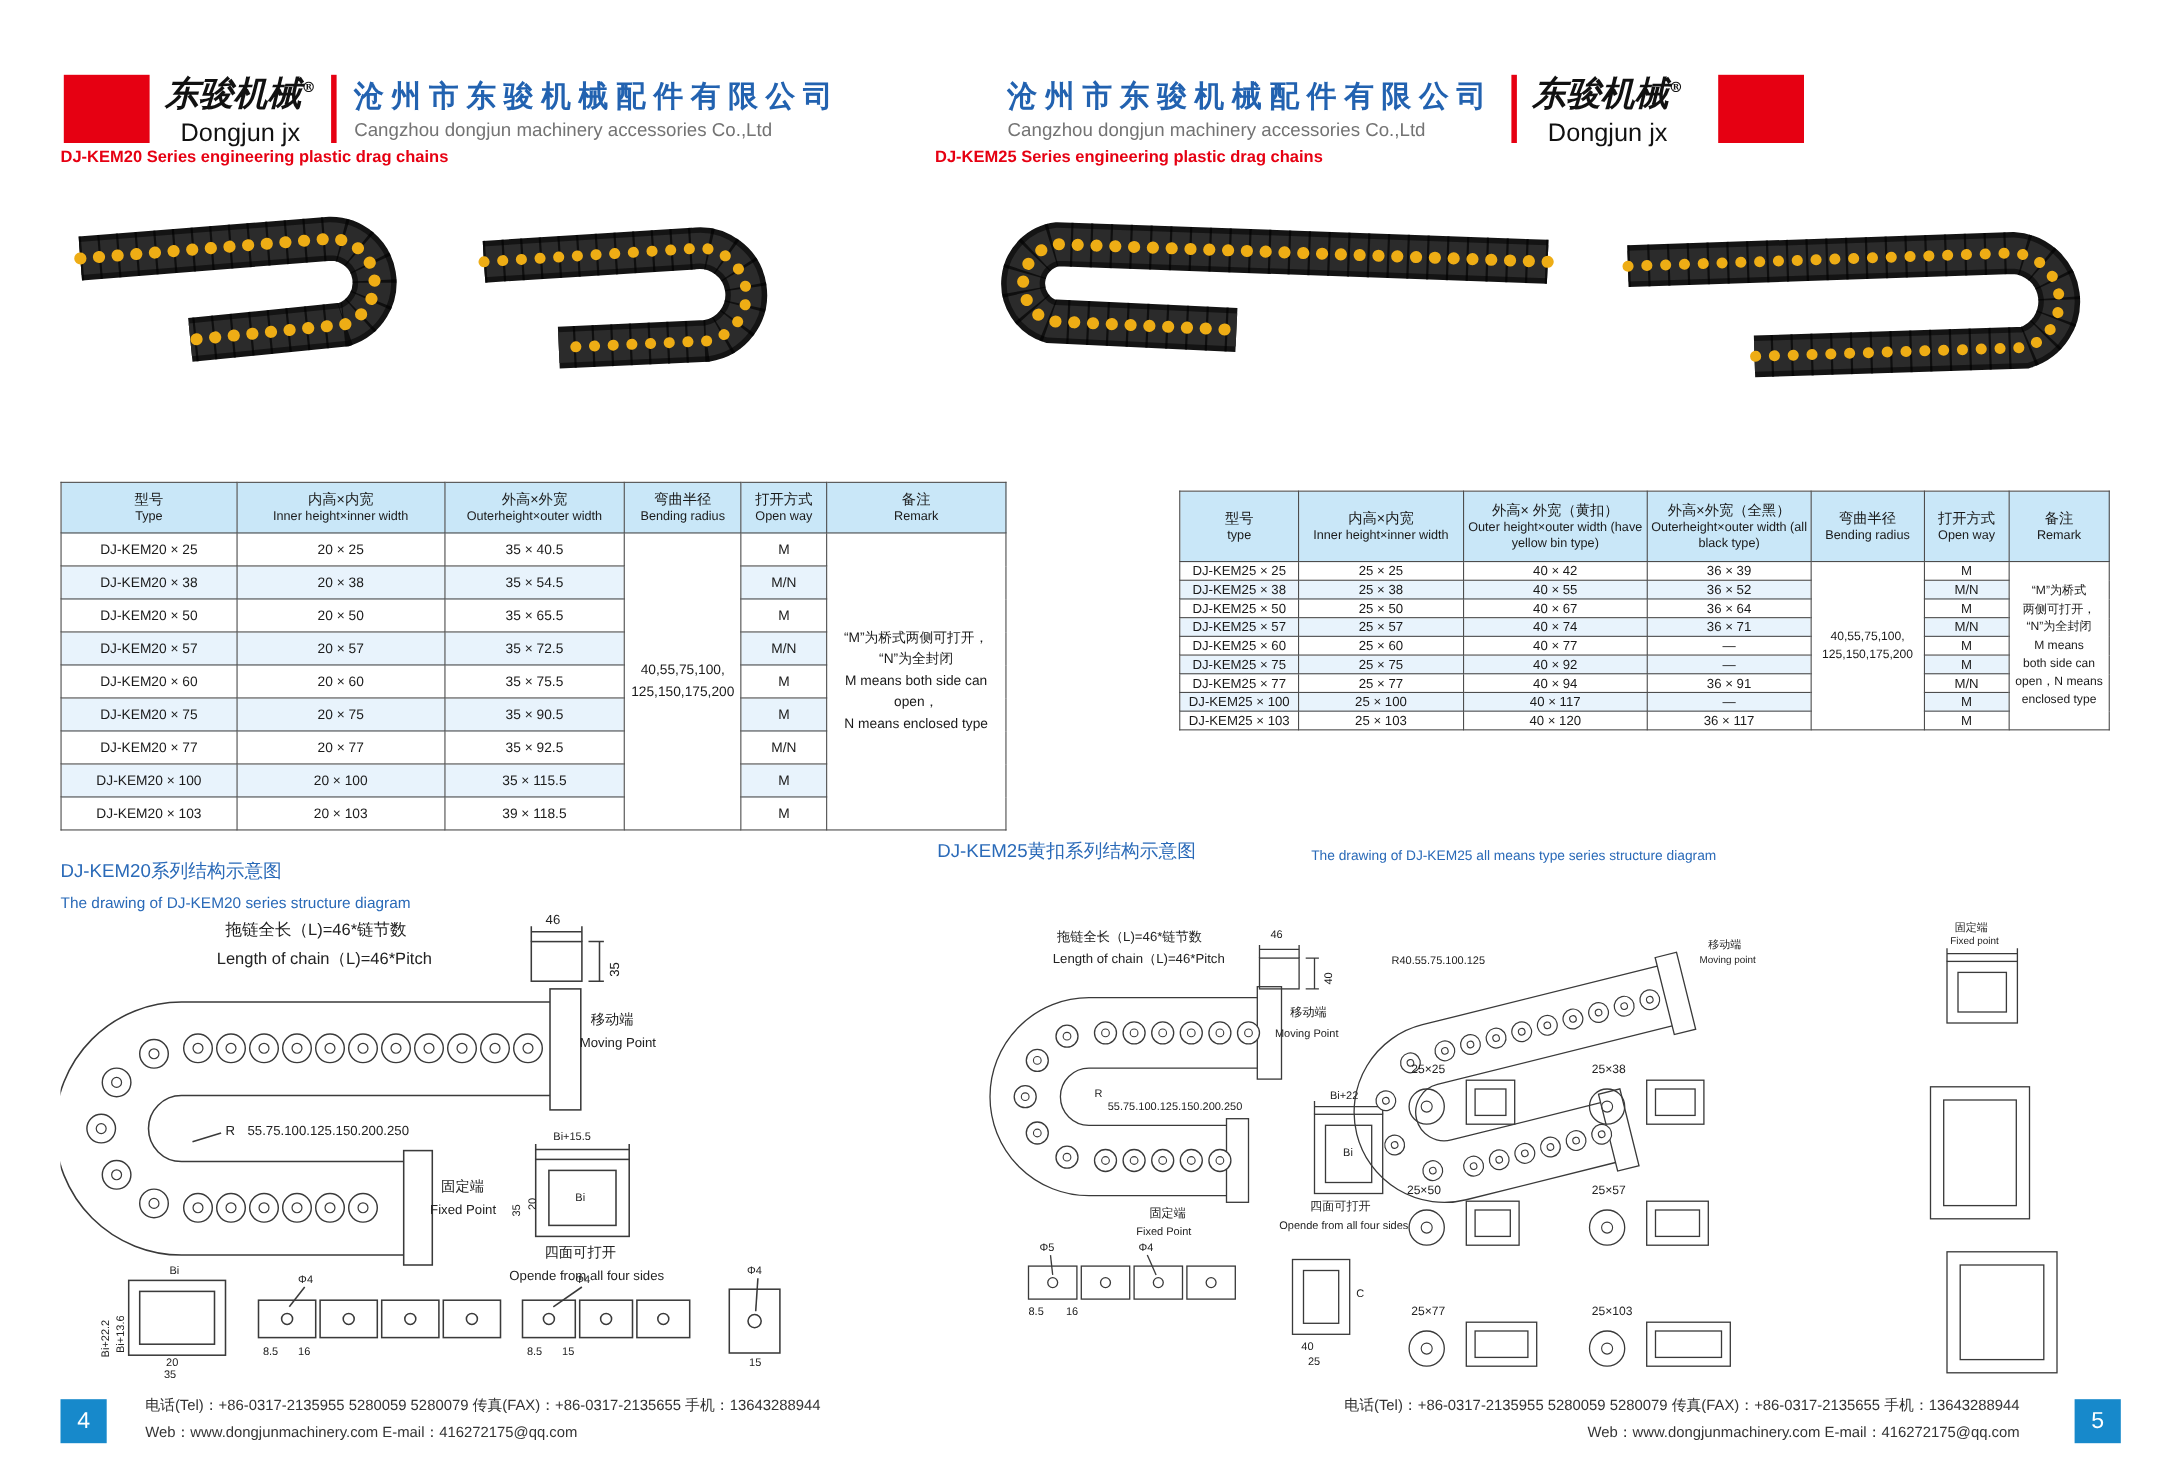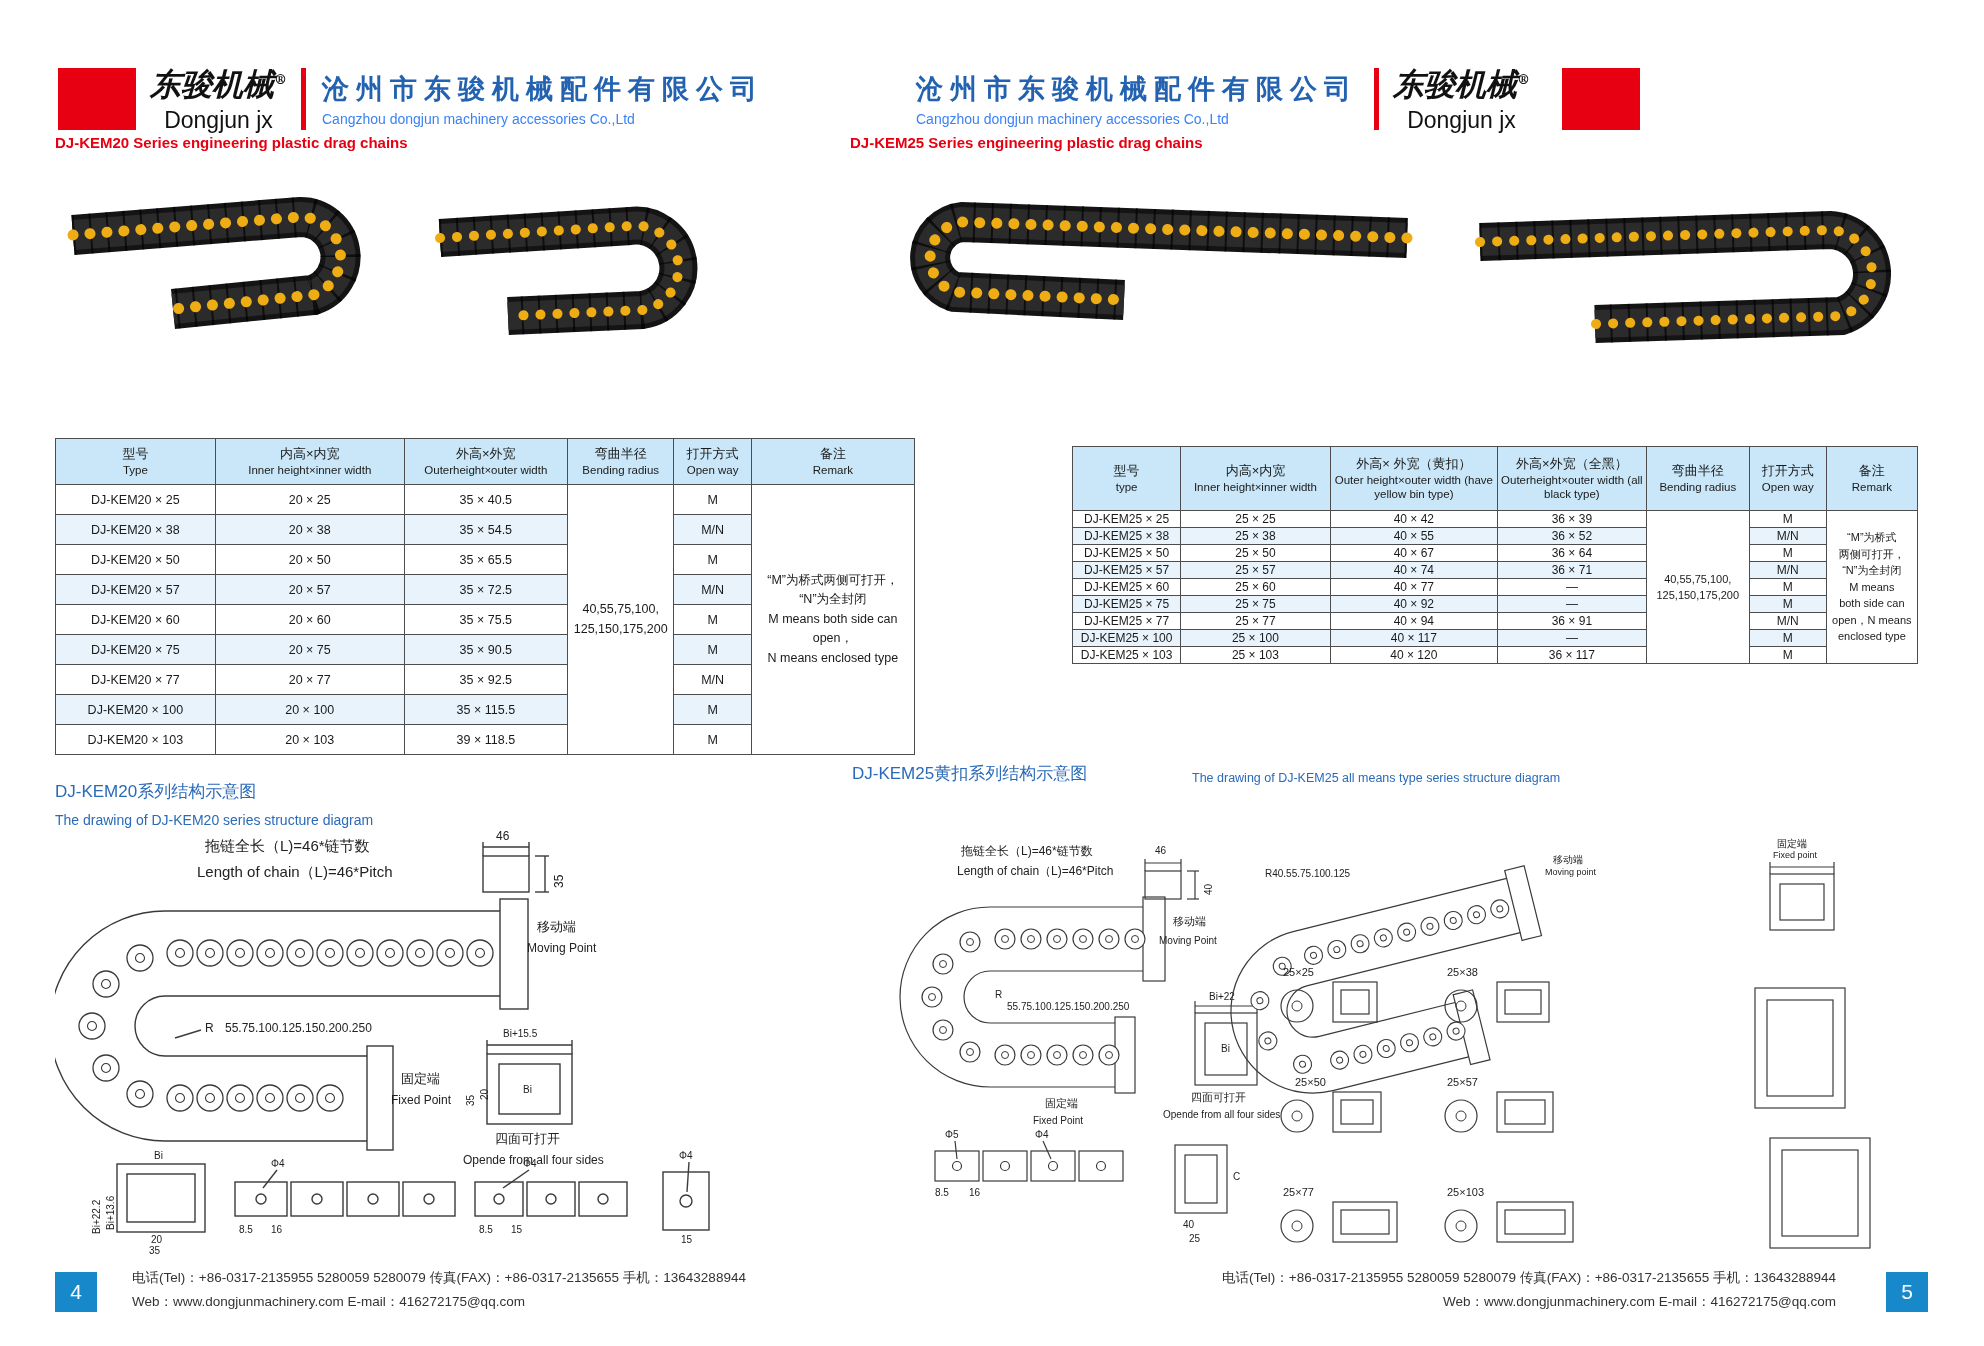--- a/index.html
+++ b/index.html
@@ -9,21 +9,21 @@
   
   .hdr { position:absolute; display:flex; align-items:center; }
   .logo-rect { width:78px; height:62px; background:#e60012; }
   .logo-block { margin:0 14px; text-align:center; }
   .logo-cn { font-family:"DejaVu Serif",serif; font-style:italic; font-weight:bold; font-size:31px; color:#111; white-space:nowrap; }
   .logo-cn sup { font-size:13px; font-style:normal; }
   .logo-en { font-size:23px; color:#111; margin-top:1px; }
   .vbar { width:5px; height:62px; background:#e60012; }
   .comp-block { margin:0 16px; }
   .comp-cn { font-size:27px; font-weight:bold; color:#2262b0; letter-spacing:7px; white-space:nowrap; }
-  .comp-en { font-size:14px; color:#3b82f6; margin-top:4px; white-space:nowrap; }
+  .comp-en { font-size:17px; color:#737373; margin-top:4px; white-space:nowrap; }
 
   
   .title-cn { font-size:24px; font-weight:bold; color:#e60012; white-space:nowrap; }
   .title-en { font-size:15px; font-weight:bold; color:#e60012; margin-top:4px; white-space:nowrap; }
   .cap-cn { font-size:17px; color:#2a6ab8; }
   .cap-en { font-size:14px; color:#2a6ab8; margin-top:7px; line-height:1.5; }
   .cap-en.sm { font-size:12.5px; }
 
   
   table.spec { border-collapse:collapse; table-layout:fixed; width:100%; }
@@ -605,21 +605,21 @@
         <rect x="587" y="312" width="76" height="86"></rect>
     </g>
   </svg>
   <span class="dlabel f10" style="left:70px;top:30px">R40.55.75.100.125</span>
   <span class="dlabel f10" style="left:582px;top:0px">固定端</span>
   <span class="dlabel f9" style="left:578px;top:13px">Fixed point</span>
   <span class="dlabel f10" style="left:358px;top:16px">移动端</span>
   <span class="dlabel f9" style="left:350px;top:30px">Moving point</span>
   <span class="dlabel f11" style="left:88px;top:128px">25×25</span>
   <span class="dlabel f11" style="left:252px;top:128px">25×38</span>
-  <span class="dlabel f11" style="left:100px;top:238px">25×50</span>
+  <span class="dlabel f11" style="left:84px;top:238px">25×50</span>
   <span class="dlabel f11" style="left:252px;top:238px">25×57</span>
   <span class="dlabel f11" style="left:88px;top:348px">25×77</span>
   <span class="dlabel f11" style="left:252px;top:348px">25×103</span>
 </div>
 
 <div class="pagenum" style="left:55px; top:1272px;">4</div>
 <div class="ftr-text" style="left:132px; top:1266px;">
   <div>电话(Tel)：+86-0317-2135955  5280059  5280079    传真(FAX)：+86-0317-2135655    手机：13643288944</div>
   <div>Web：www.dongjunmachinery.com    E-mail：416272175@qq.com</div>
 </div>

